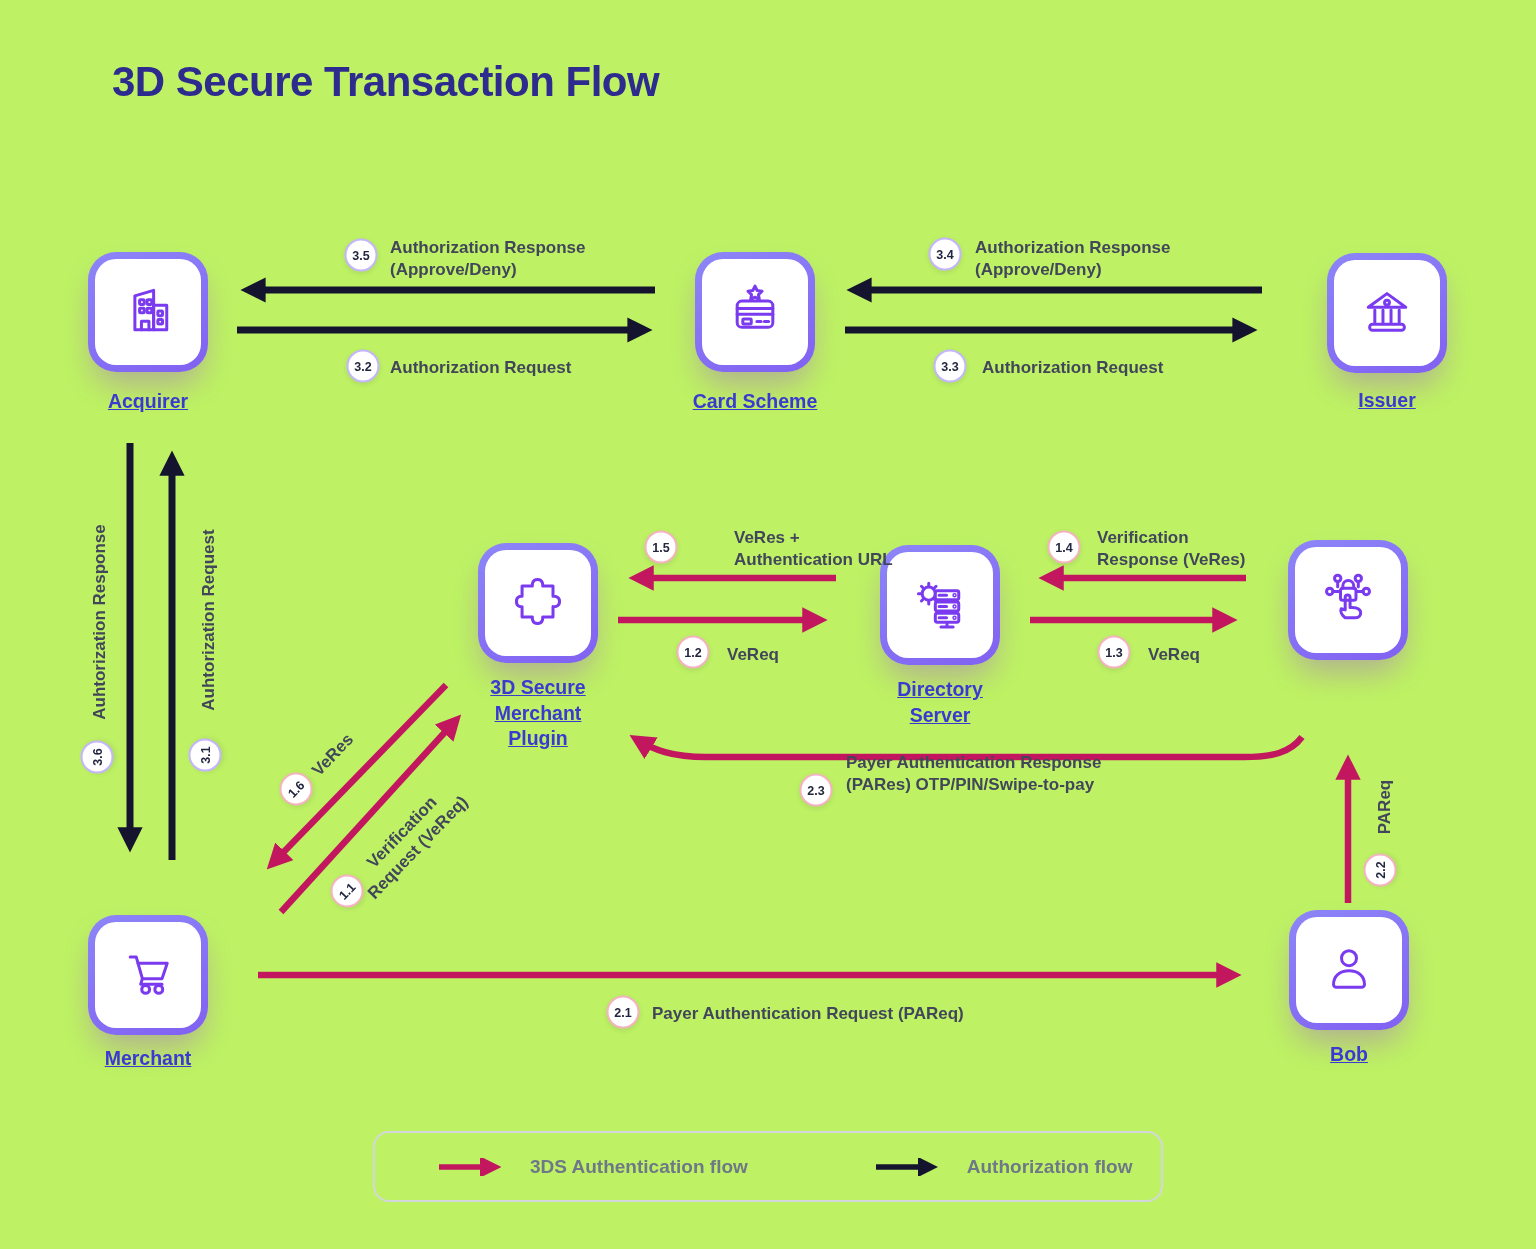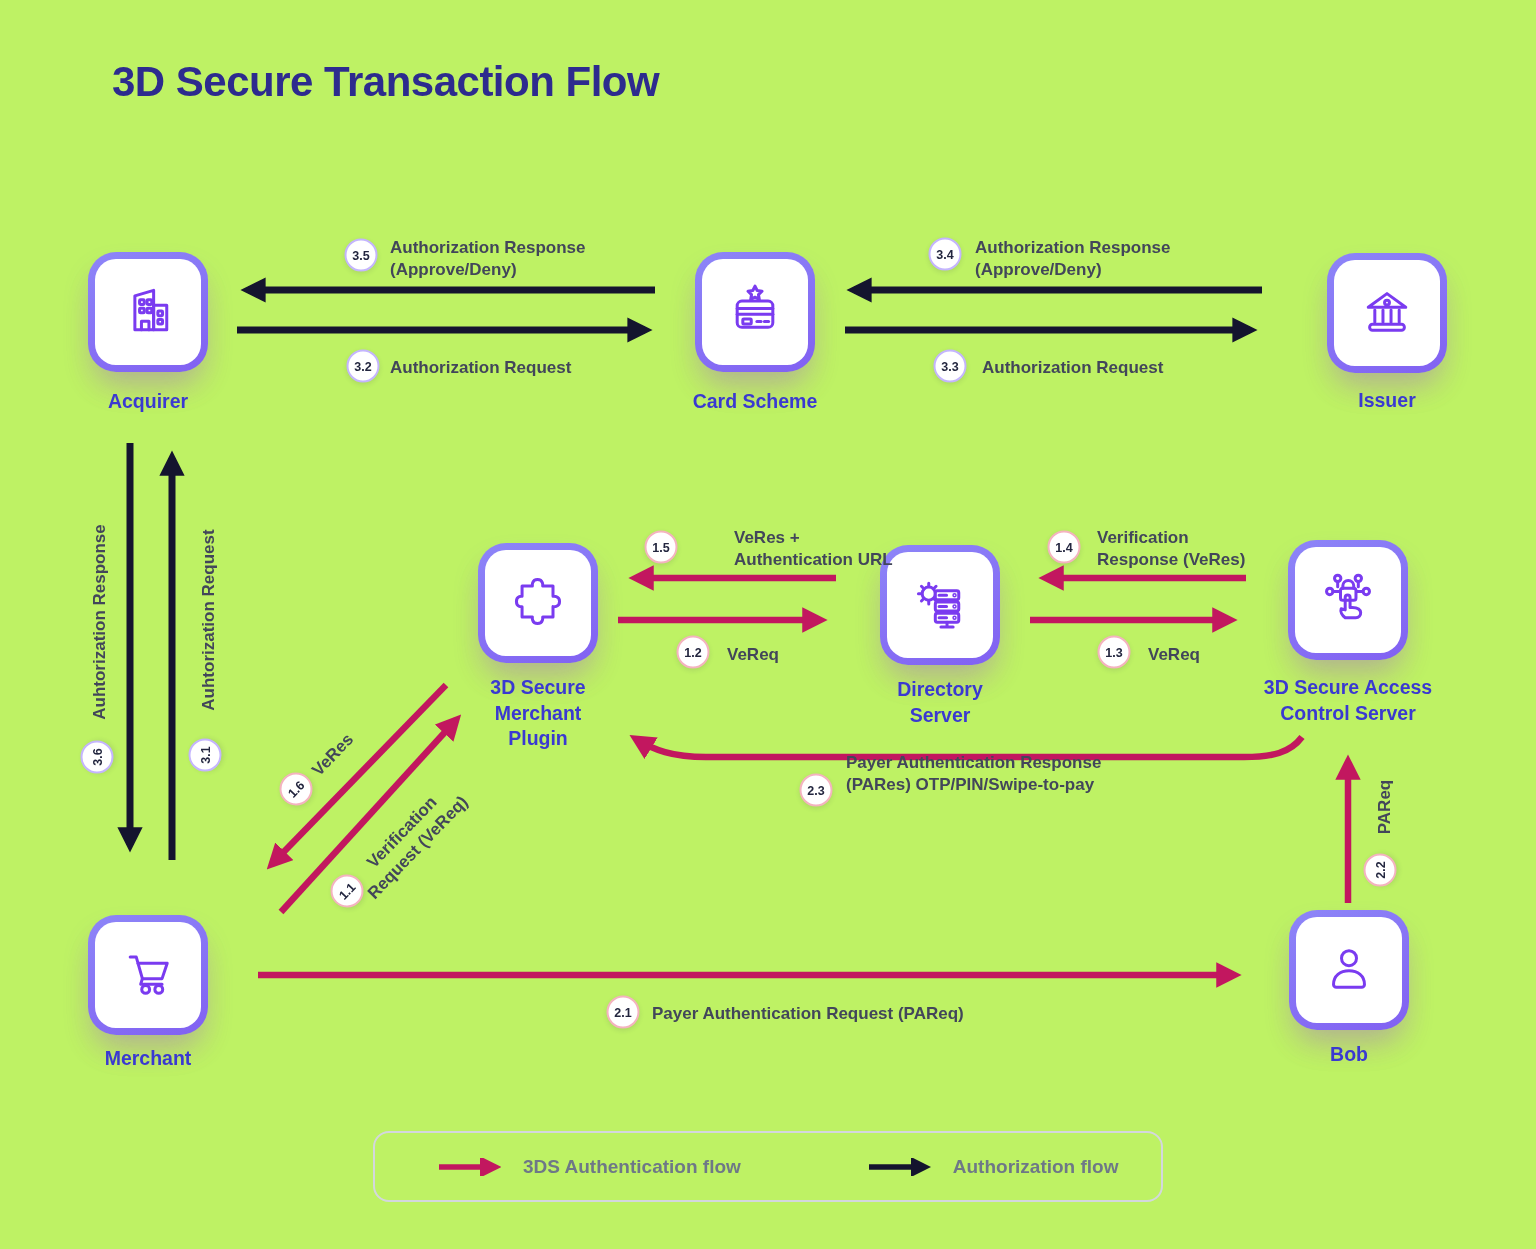--- a/index.html
+++ b/index.html
@@ -18,21 +18,21 @@
     background:linear-gradient(155deg,#8d86f8 0%,#8160f2 100%);
     box-shadow:0 16px 30px -6px rgba(139,103,245,.32),0 20px 34px -10px rgba(219,39,119,.16);
   }
   .node-inner{
     width:100%;height:100%;background:#ffffff;border-radius:21px;
     display:flex;align-items:center;justify-content:center;
   }
   .node-inner svg{stroke:#7a3bf0;fill:none;stroke-width:3.2;stroke-linecap:round;stroke-linejoin:round;}
   .node-label{
     position:absolute;z-index:3;width:220px;text-align:center;
-    font-size:19.5px;font-weight:700;color:#3a39d1;line-height:1.32;white-space:pre-line;
+    font-size:19.5px;font-weight:700;color:#3a39d1;line-height:1.32;white-space:pre-line;text-decoration:underline;
   }
   .edge-label{
     position:absolute;z-index:3;font-size:17px;font-weight:700;color:#42465a;
     line-height:1.28;white-space:pre-line;
   }
   .rot{transform:translate(-50%,-50%) rotate(-90deg);transform-origin:center;width:max-content;text-align:center;}
   .diag{transform:translate(-50%,-50%) rotate(-46deg);transform-origin:center;width:max-content;text-align:center;}
   .badge{
     position:absolute;z-index:4;width:33px;height:33px;border-radius:50%;
     background:#ffffff;display:flex;align-items:center;justify-content:center;
@@ -41,21 +41,21 @@
   }
   .badge.blue{border:2px solid #c4b5fd;}
   .badge.pink{border:2px solid #f4b3bf;}
   .badge.r90{transform:translate(-50%,-50%) rotate(-90deg);}
   .badge.r46{transform:translate(-50%,-50%) rotate(-46deg);}
   .legend{
     position:absolute;z-index:3;left:373px;top:1131px;width:790px;height:71px;
     border:2px solid #d3d7dd;border-radius:16px;box-sizing:border-box;
     display:flex;align-items:center;padding:0 0 0 62px;gap:0;
   }
-  .legend-item{display:flex;align-items:center;gap:6px;}
+  .legend-item{display:flex;align-items:center;gap:13px;}
   .legend-item + .legend-item{margin-left:126px;justify-content:center;}
   .legend-label{font-size:19px;font-weight:700;color:#6e7887;}
 </style>
 </head>
 <body>
 
 <div id="canvas">
 
   <h1 class="title">3D Secure Transaction Flow</h1>
 
@@ -174,22 +174,20 @@
             <circle cx="43" cy="11" r="3.4"></circle>
         <circle cx="12.5" cy="25" r="3.4"></circle>
             <circle cx="51.5" cy="25" r="3.4"></circle>
         <path d="M21 14.5 V20 M43 14.5 V20 M16 25 H23 M41 25 H48"></path>
         <path d="M26.5 21.5 v-2.5 a5.8 5.8 0 0 1 11.6 0 v2.5"></path>
         <rect x="24" y="21.5" width="16.5" height="13" rx="2.5"></rect>
         <path d="M29 53 c-3.5 -2.5 -5.5 -6.5 -4.3 -9.5 l4.3 1.2 V31.5 a2.6 2.6 0 0 1 5.2 0 V42 h2.3 c5.8 0 8.8 2.2 9 5.6 .2 3.2 -2 5.4 -5.2 5.4 z"></path>
       </svg></span>
     </div>
   </div>
-  <div class="node-label" style="left:1238px;top:675px">3D Secure Access
-Control Server</div>
 
   <div class="node" style="left:88px;top:915px">
     <div class="node-inner">
         <span>
       <svg width="60" height="60" viewBox="0 0 64 64">
         <path d="M13 15 h6.5 L26 38 h21 l5.5 -16.5 H21"></path>
         <path d="M26 38 l-1.8 6 H47"></path>
         <circle cx="29.5" cy="49.5" r="4.2"></circle>
         <circle cx="43.5" cy="49.5" r="4.2"></circle>
       </svg></span>

